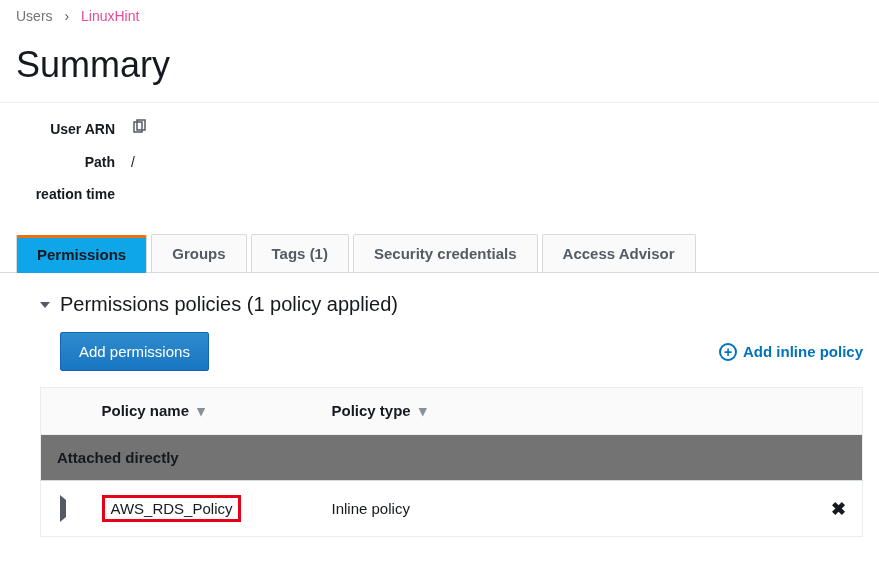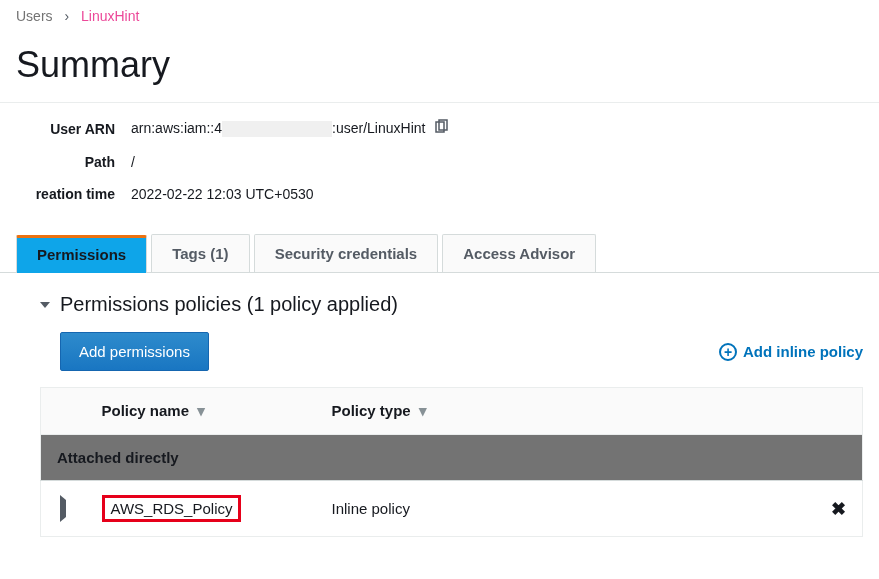--- a/index.html
+++ b/index.html
@@ -61,41 +61,40 @@
 </div>
 
 <div class="header-row">
   <h1 class="page-title">Summary</h1>
 </div>
 
 <div class="details">
   <div class="detail-row">
     <div class="detail-label">User ARN</div>
     <div class="detail-value">
-      <span><span>arn:aws:iam::4</span><span class="redacted"></span><span>:user/LinuxHint</span></span>
       <span class="copy-icon">
         <svg class="copy" viewBox="0 0 16 16">
             <rect x="3" y="3" width="8" height="10" fill="none" stroke="#545b64" stroke-width="1.5"></rect>
             <rect x="6" y="1" width="8" height="10" fill="none" stroke="#545b64" stroke-width="1.5"></rect>
           </svg>
       </span>
     </div>
   </div>
   <div class="detail-row">
     <div class="detail-label">Path</div>
     <div class="detail-value">/</div>
   </div>
   <div class="detail-row">
     <div class="detail-label">reation time</div>
-    <div class="detail-value">2022-02-22 12:03 UTC+0530</div>
   </div>
 </div>
 
 <div class="tabs">
   <div class="tab active">Permissions</div>
+  <div class="tab">Groups</div>
   <div class="tab">Tags (1)</div>
   <div class="tab">Security credentials</div>
   <div class="tab">Access Advisor</div>
 </div>
 
 <div class="tab-content">
   <div class="section-header">
     <span class="caret-down"></span>
     <span class="section-title">Permissions policies (1 policy applied)</span>
   </div>

